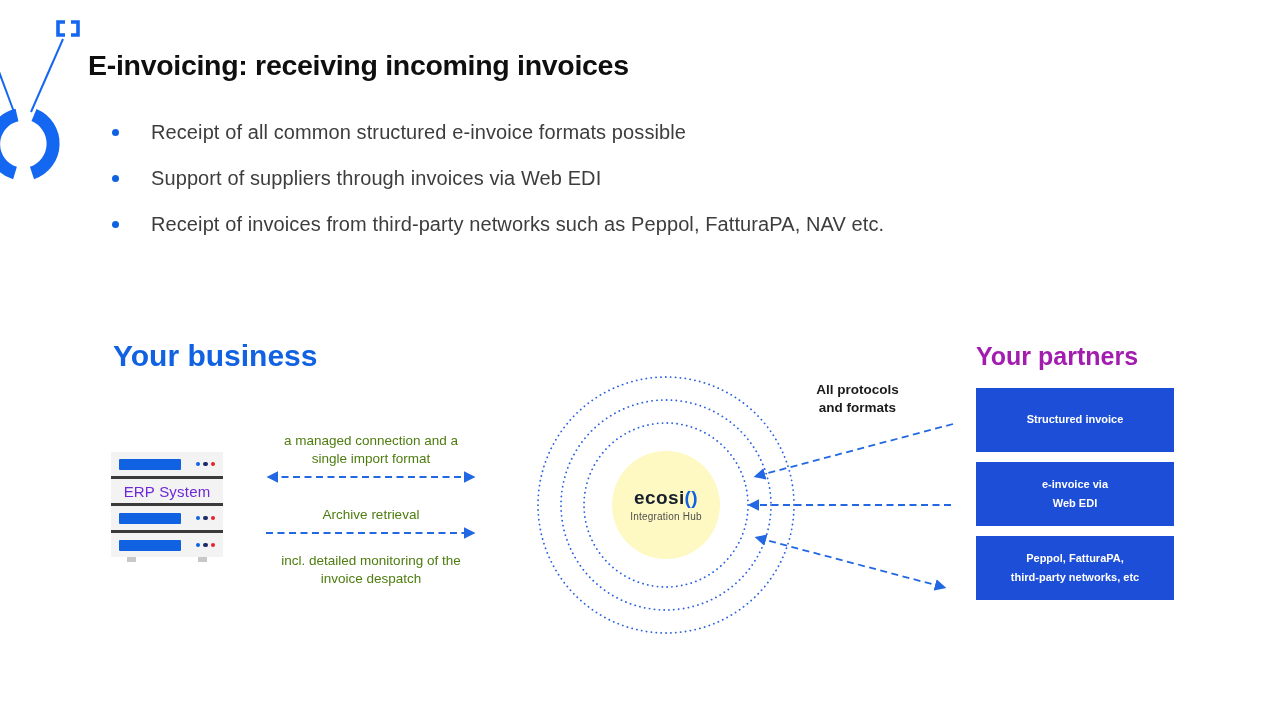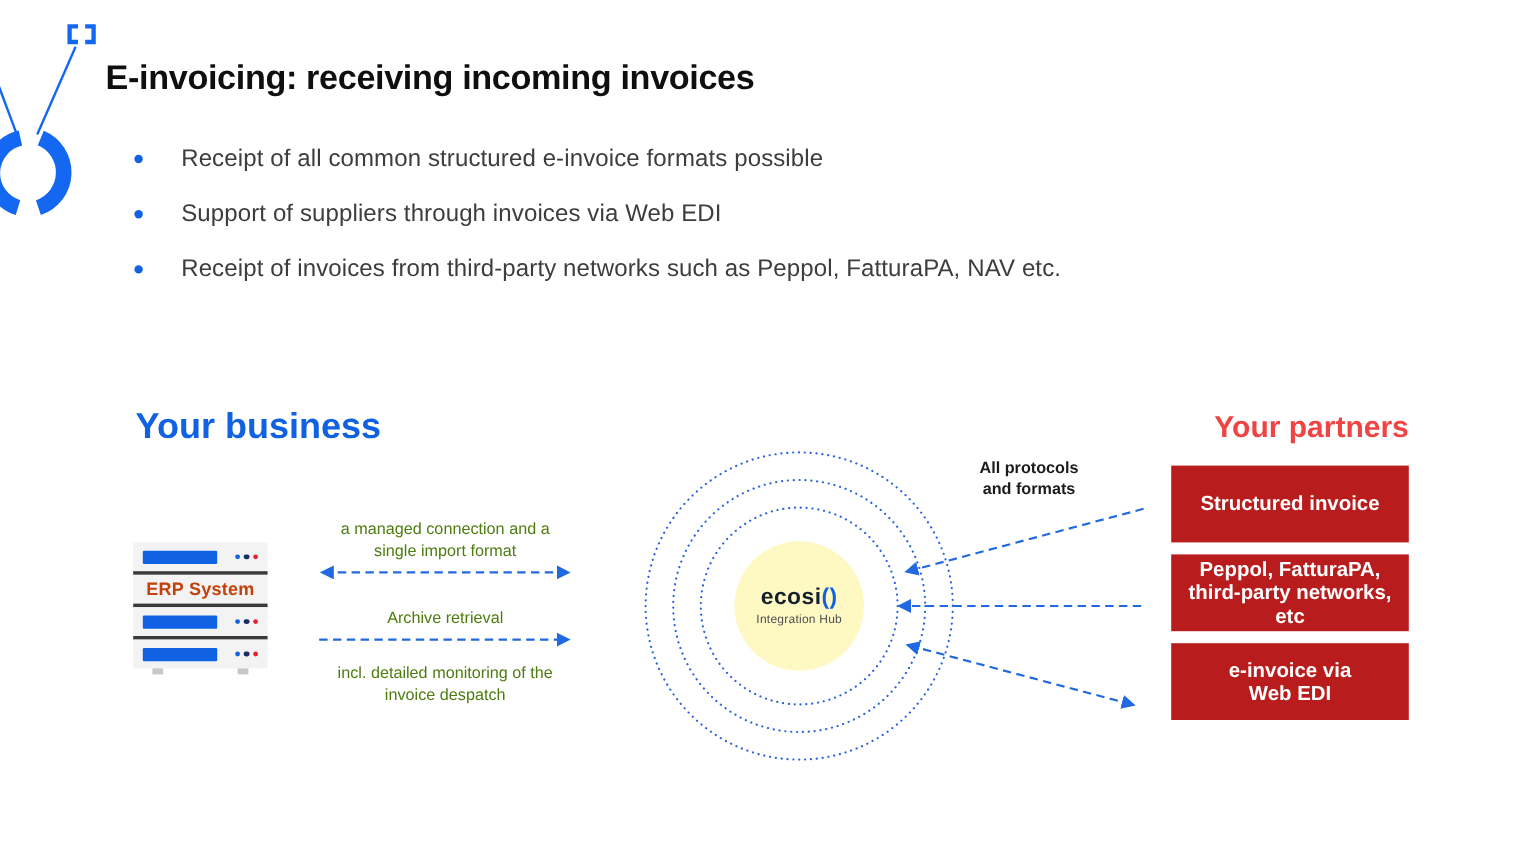--- a/index.html
+++ b/index.html
@@ -28,39 +28,39 @@
   .bullet-dot { flex:0 0 auto; width:7px; height:7px; border-radius:50%; background:#1062E3; margin-top:8px; }
   .bullet-text { font-size:20px; font-weight:300; color:#3d3d3d; line-height:22px; letter-spacing:0.1px; }
 
   
   .yb-heading {
     position:absolute; left:113px; top:326px;
     font-size:30px; font-weight:800; color:#1062E3; line-height:30px;
   }
   .partners-col { position:absolute; left:976px; top:326px; width:198px; }
   .yp-heading {
-    text-align:right; font-size:25px; font-weight:800; color:#ef4444;
+    text-align:left; font-size:25px; font-weight:800; color:#a21caf;
     line-height:30px; margin-bottom:17px; white-space:nowrap;
   }
 
   
   .erp { position:absolute; left:111px; top:437px; width:112px; }
   .erp-row {
     height:24px; background:#f3f3f3;
     display:flex; align-items:center; justify-content:space-between;
   }
   .erp-sep { height:3px; background:#3a3a3a; }
   .erp-bar { width:62px; height:11px; background:#1062E3; margin-left:8px; border-radius:1px; }
   .erp-dots { display:flex; gap:3px; margin-right:8px; }
   .erp-dots i { width:4.5px; height:4.5px; border-radius:50%; display:block; }
   .erp-dots .d-b { background:#1062E3; }
   .erp-dots .d-n { background:#1d2b66; }
   .erp-dots .d-r { background:#e9212e; }
   .erp-row.label { justify-content:center; }
-  .erp-label { color:#c2410c; font-weight:700; font-size:15px; letter-spacing:0.2px; }
+  .erp-label { color:#6d28d9; font-weight:400; font-size:15px; letter-spacing:0.2px; }
   .erp-feet { display:flex; justify-content:space-between; padding:0 16px; }
   .erp-feet i { width:9px; height:5px; background:#c8c8c8; display:block; }
 
   
   .conn-label {
     position:absolute; left:263px; width:216px;
     text-align:center; color:#4d7c0f; font-size:13.5px; font-weight:400;
     line-height:17.5px; white-space:pre-line;
   }
   .conn-label.l1 { top:417px; }
@@ -79,23 +79,23 @@
 
   
   .protocols {
     position:absolute; left:795px; top:366px; width:125px;
     text-align:center; font-size:13.5px; font-weight:700; color:#1b1b1b;
     line-height:18px; white-space:pre-line;
   }
 
   
   .pbox {
-    height:64px; margin-bottom:10px; background:#b91c1c;
+    height:64px; margin-bottom:10px; background:#1d4ed8;
     display:flex; align-items:center; justify-content:center;
-    color:#ffffff; font-weight:700; font-size:17px; line-height:19.5px;
+    color:#ffffff; font-weight:700; font-size:11px; line-height:19.5px;
     text-align:center; white-space:pre-line;
   }
 
   
   .overlay { position:absolute; left:0; top:0; width:1280px; height:720px; pointer-events:none; }
 </style>
 </head>
 <body>
 
 <div class="slide">
@@ -197,19 +197,19 @@
     <div class="hub-brand"><span>ecosi</span><span class="parens">()</span></div>
     <div class="hub-sub">Integration Hub</div>
   </div>
 
   <div class="protocols">All protocols
 and formats</div>
 
   <div class="partners-col">
     <div class="yp-heading">Your partners</div>
     <div class="pbox">Structured invoice</div>
+    <div class="pbox">e-invoice via
+Web EDI</div>
     <div class="pbox">Peppol, FatturaPA,
 third-party networks, etc</div>
-    <div class="pbox">e-invoice via
-Web EDI</div>
   </div>
 
 </div>
 
 </body></html>

